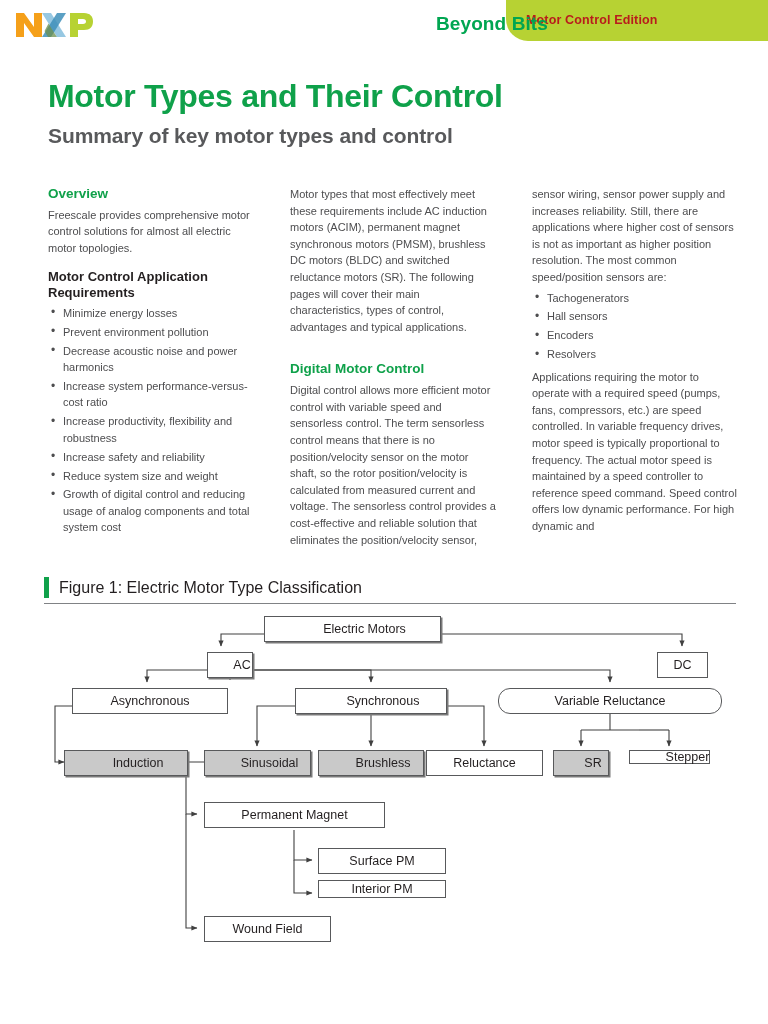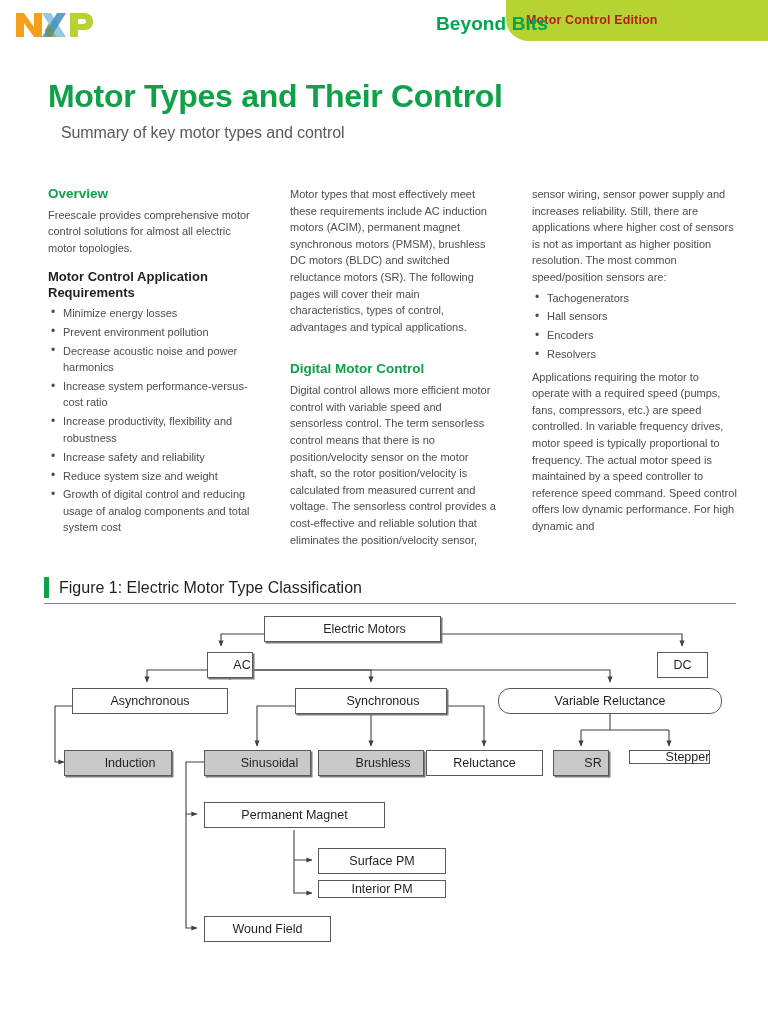--- a/index.html
+++ b/index.html
@@ -72,26 +72,25 @@
     font-size: 32px;
     font-weight: bold;
     color: #0fa14a;
     letter-spacing: -0.3px;
     white-space: nowrap;
   }
   .page-subtitle {
     position: absolute;
     top: 124px;
     left: 48px;
-    font-size: 16px;
-    font-weight: normal;
+    font-size: 21px;
+    font-weight: bold;
     color: #58595b;
     letter-spacing: -0.1px;
     white-space: nowrap;
-    margin-left: 13px;
   }
 
   
   .columns {
     position: absolute;
     top: 186px;
     left: 48px;
     width: 690px;
     display: flex;
     gap: 36px;
@@ -326,21 +325,21 @@
   <div class="node heavy" style="left:207px; top:44px; width:46px; height:26px;">AC</div>
 
   <div class="node" style="left:657px; top:44px; width:51px; height:26px;">DC</div>
 
   <div class="node" style="left:72px; top:80px; width:156px; height:26px;">Asynchronous</div>
 
   <div class="node heavy" style="left:295px; top:80px; width:152px; height:26px;">Synchronous</div>
 
   <div class="node" style="left:498px; top:80px; width:224px; height:26px;border-radius:12px;">Variable Reluctance</div>
 
-  <div class="node shaded heavy" style="left:64px; top:142px; width:108px; height:26px;">Induction</div>
+  <div class="node shaded heavy" style="left:64px; top:142px; width:124px; height:26px;">Induction</div>
 
   <div class="node shaded heavy" style="left:204px; top:142px; width:107px; height:26px;">Sinusoidal</div>
 
   <div class="node shaded heavy" style="left:318px; top:142px; width:106px; height:26px;">Brushless</div>
 
   <div class="node" style="left:426px; top:142px; width:117px; height:26px;">Reluctance</div>
 
   <div class="node shaded heavy" style="left:553px; top:142px; width:56px; height:26px;">SR</div>
 
   <div class="node" style="left:629px; top:142px; width:81px; height:14px;padding-left:36px;">Stepper</div>

